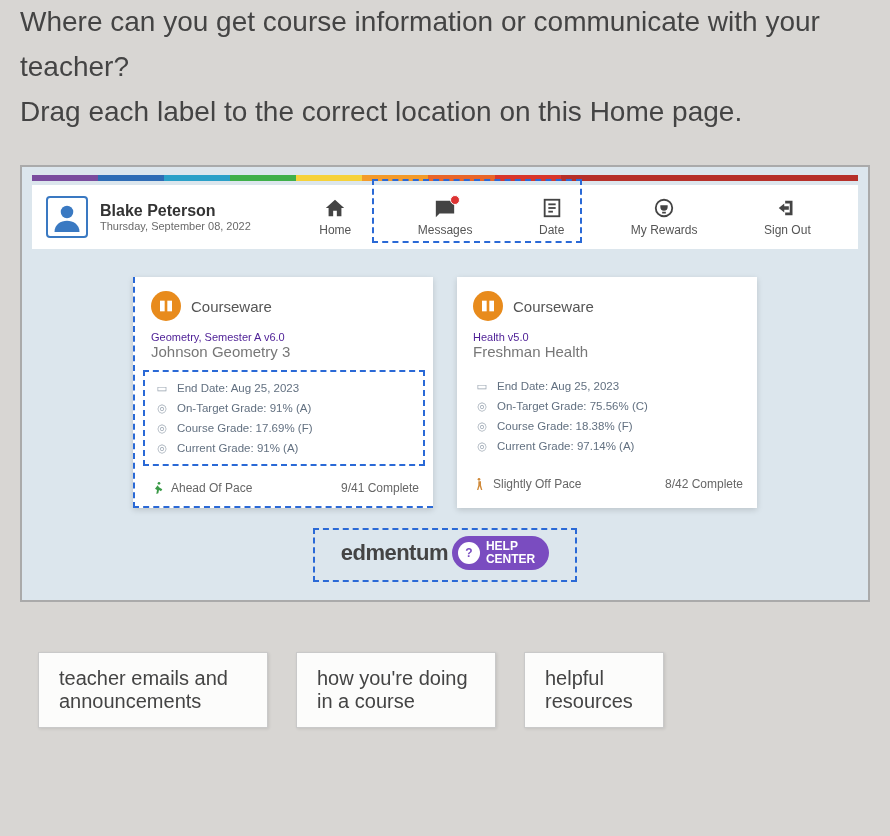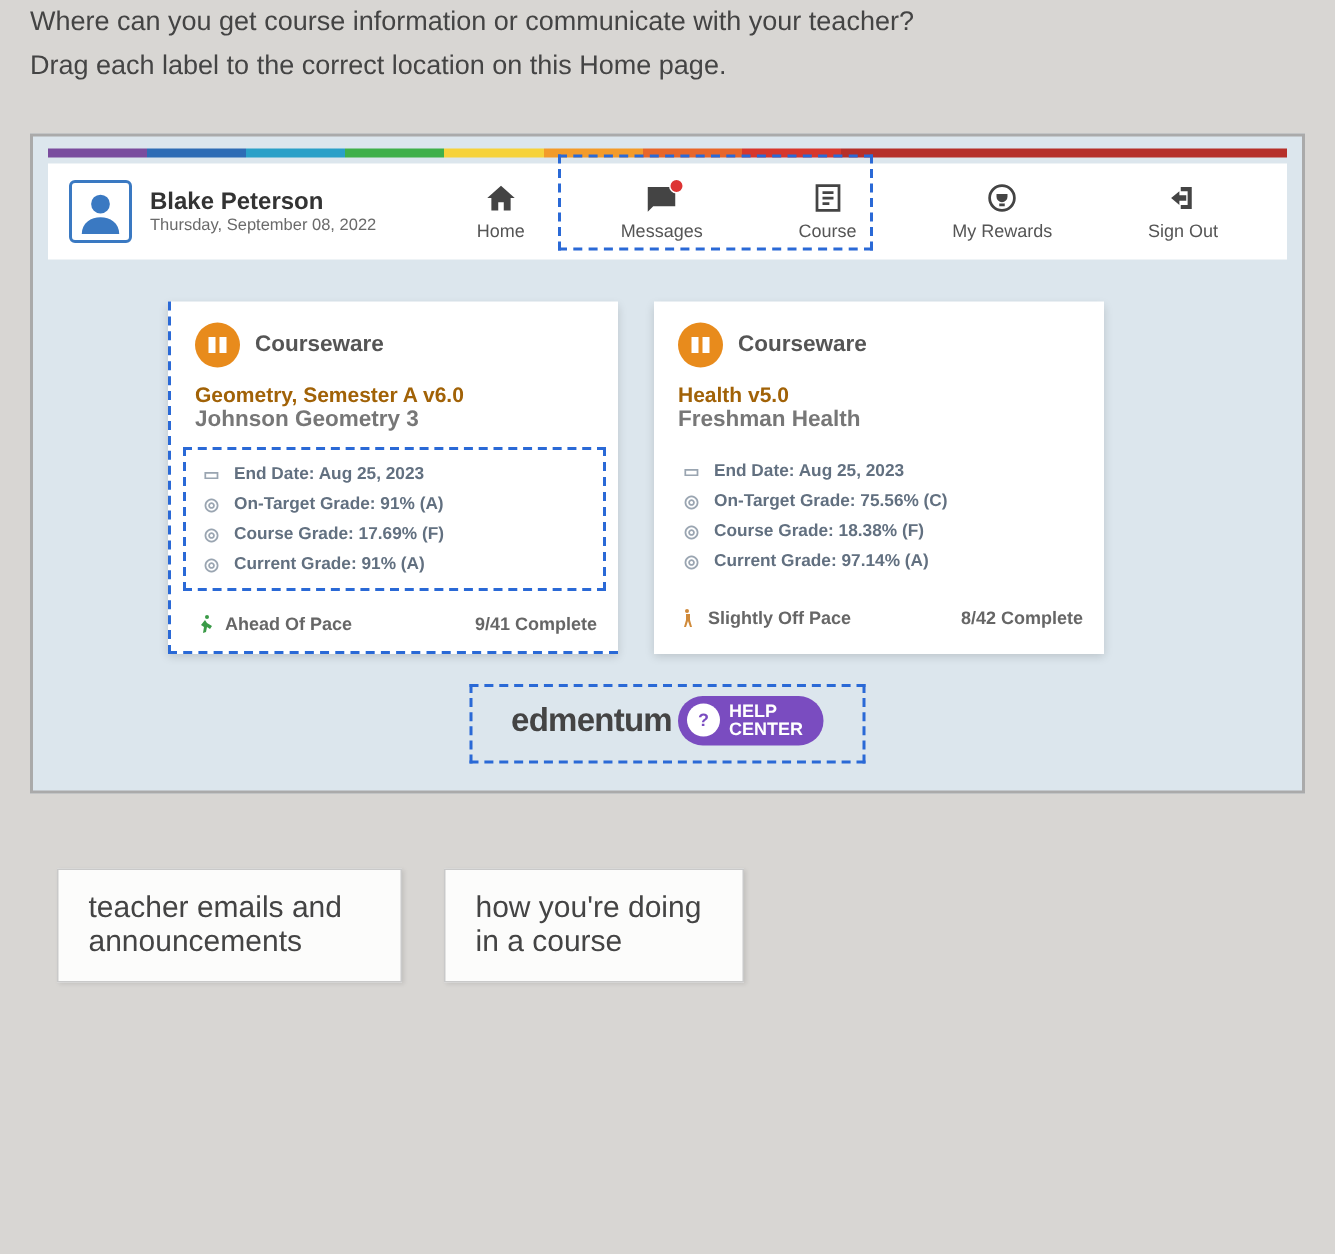--- a/index.html
+++ b/index.html
@@ -5,21 +5,21 @@
   * { box-sizing: border-box; margin: 0; padding: 0; }
   body {
     font-family: -apple-system, BlinkMacSystemFont, "Segoe UI", Arial, sans-serif;
     background: #d8d6d3;
     width: 890px;
     height: 836px;
     padding: 0 20px;
     color: #333;
   }
   .question-text {
-    font-size: 18px;
+    font-size: 28px;
     color: #444;
     line-height: 1.6;
     margin-bottom: 18px;
   }
   .app-frame {
     background: #dce6ed;
     border: 2px solid #aaa;
     padding: 8px 10px 18px 10px;
     position: relative;
     margin-top: 31px;
@@ -66,41 +66,41 @@
   .nav-item .icon { width: 22px; height: 22px; display:flex; align-items:center; justify-content:center; }
   .drop-zone-messages {
     border: 2px dashed #2a69d6;
     position: absolute;
   }
   .dz-nav { top: 12px; left: 350px; width: 210px; height: 64px; }
   .cards-area {
     display: flex;
     gap: 24px;
     padding: 28px 80px 12px 80px;
-    font-weight: bold;
+    justify-content: center;
   }
   .course-card {
     background: #fff;
     width: 300px;
     padding: 14px 0 10px 0;
     box-shadow: 0 2px 6px rgba(0,0,0,0.15);
     position: relative;
   }
   .card-header {
     display: flex; align-items: center; gap: 10px;
     padding: 0 16px 10px 16px;
   }
   .cw-badge {
     width: 30px; height: 30px; border-radius: 50%;
     background: #e88b1c;
     display:flex; align-items:center; justify-content:center;
     color:#fff; font-weight:bold;
   }
   .cw-label { font-size: 15px; color: #555; }
-  .course-title { font-size: 14px; color: #a16207; padding: 0 16px; }
+  .course-title { font-size: 11px; color: #4c1d95; padding: 0 16px; }
   .course-sub { font-size: 15px; color: #777; padding: 0 16px 8px 16px; }
   .stats-block {
     margin: 2px 8px 6px 8px;
     padding: 6px 6px;
   }
   .stats-block.dz {
     border: 2px dashed #2a69d6;
   }
   .stat-row {
     display: flex; align-items: center; gap: 8px;
@@ -202,21 +202,21 @@
       </div>
       <div class="nav-item">
         <span class="icon">
           <svg viewBox="0 0 24 24" width="22" height="22">
               <rect x="4" y="3" width="16" height="18" fill="none" stroke="#444" stroke-width="2"></rect>
               <line x1="8" y1="8" x2="16" y2="8" stroke="#444" stroke-width="2"></line>
               <line x1="8" y1="12" x2="16" y2="12" stroke="#444" stroke-width="2"></line>
               <line x1="8" y1="16" x2="13" y2="16" stroke="#444" stroke-width="2"></line>
             </svg>
         </span>
-        <span>Course</span>
+        <span>Date</span>
       </div>
       <div class="nav-item">
         <span class="icon">
           <svg viewBox="0 0 24 24" width="22" height="22">
               <circle cx="12" cy="12" r="9" fill="none" stroke="#444" stroke-width="2"></circle>
               <path d="M8 9h8v2a4 4 0 01-8 0zM10 16h4v2h-4z" fill="#444"></path>
             </svg>
         </span>
         <span>My Rewards</span>
       </div>
@@ -339,13 +339,16 @@
   </div>
 </div>
 
 <div class="labels-row">
   <div class="drag-label" style="width:230px">
     <span>teacher emails and announcements</span>
   </div>
   <div class="drag-label" style="width:200px">
     <span>how you're doing in a course</span>
   </div>
+  <div class="drag-label" style="width:140px">
+    <span>helpful resources</span>
+  </div>
 </div>
 
 </body></html>

